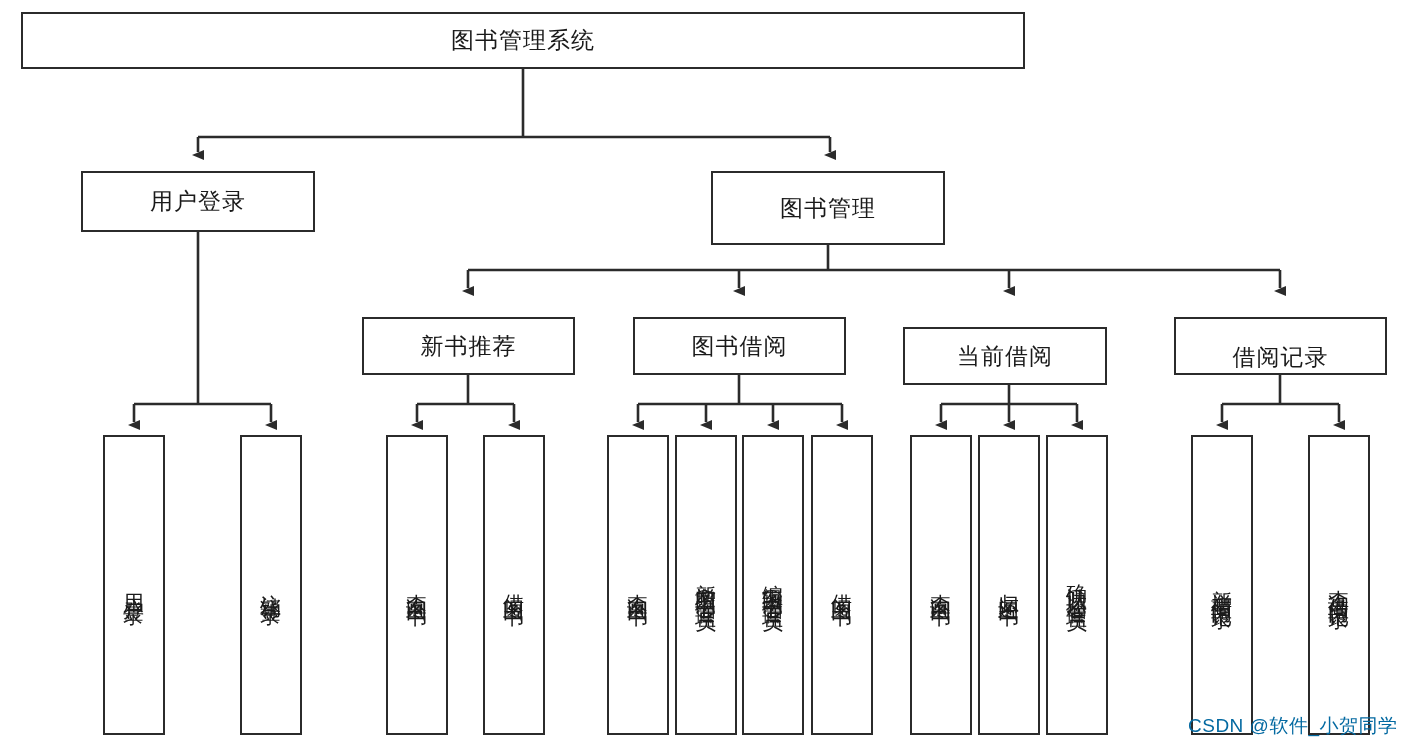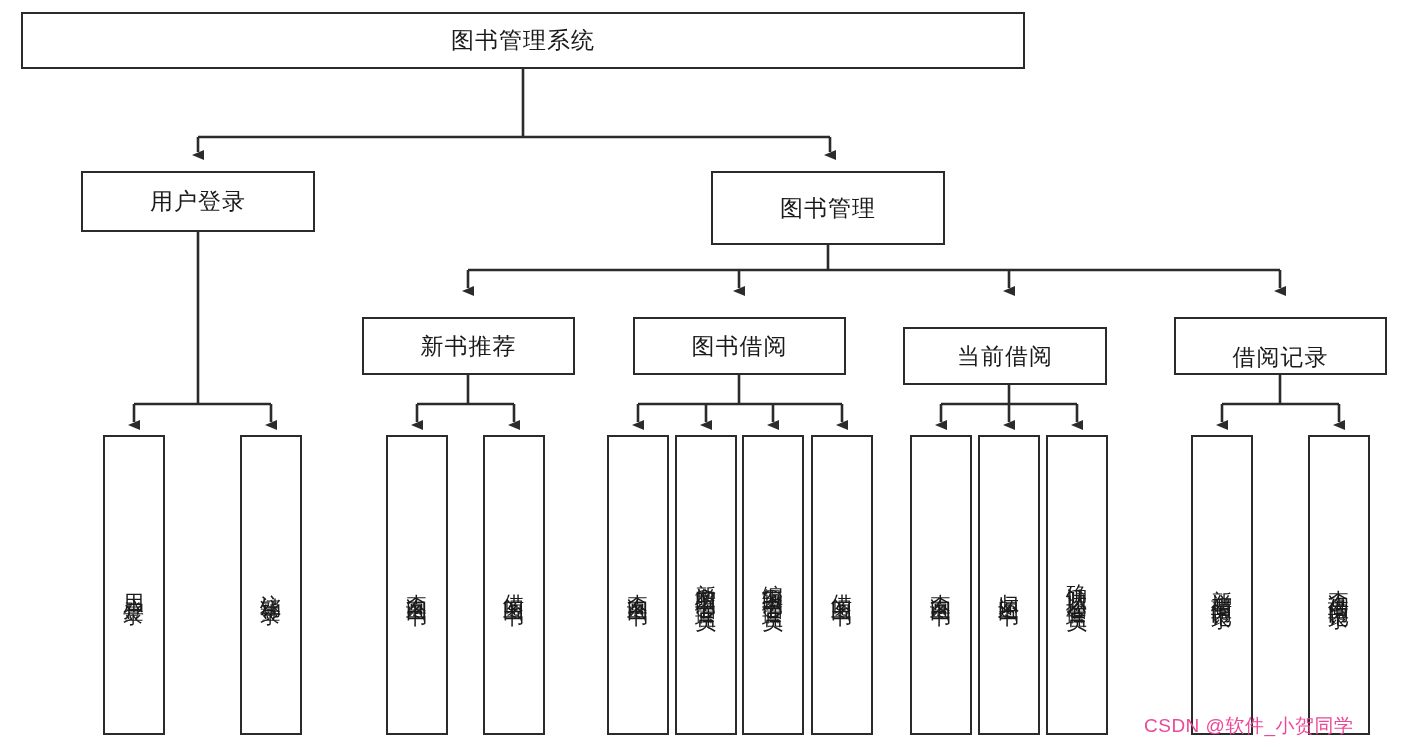--- a/index.html
+++ b/index.html
@@ -47,24 +47,24 @@
     line-height: 1;
     padding: 4px 0;
   }
   .node.v .vtext {
     writing-mode: vertical-rl;
     text-orientation: upright;
     white-space: nowrap;
   }
   .watermark {
     position: absolute;
-    left: 1144px;
+    left: 1188px;
     top: 713px;
     font-size: 19px;
-    color: #ec4899;
+    color: #0369a1;
     white-space: nowrap;
     z-index: 5;
     letter-spacing: 0.5px;
   }
 </style>
 </head>
 <body>
 
 <div id="canvas">
 

